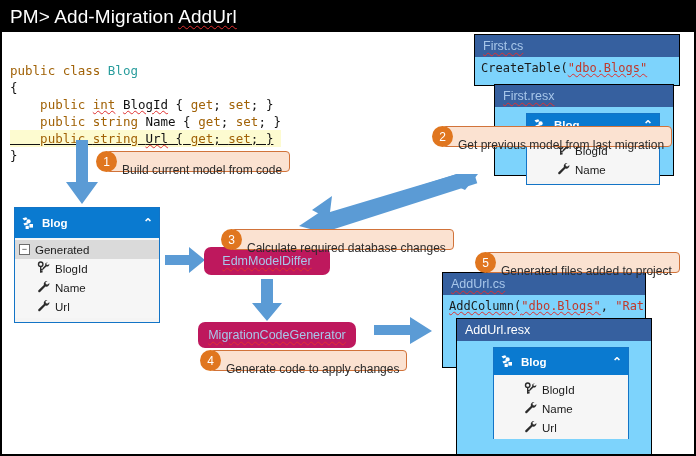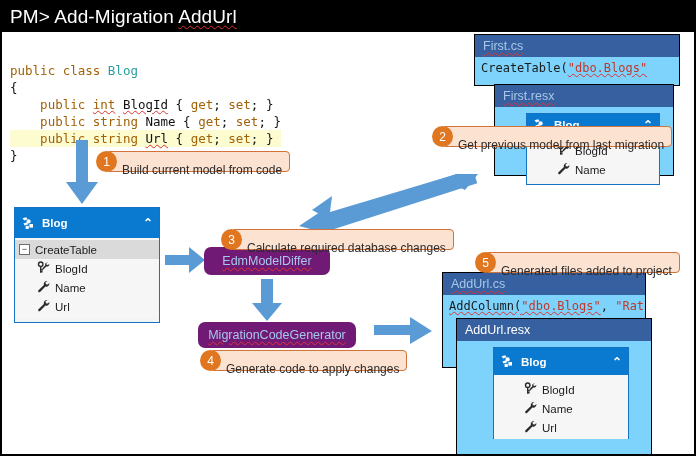--- a/index.html
+++ b/index.html
@@ -39,21 +39,21 @@
   .codeblock{
     position:absolute;left:8px;top:60px;
     font-family:"DejaVu Sans Mono", monospace;
     font-size:12.5px;line-height:17px;
     white-space:pre;
     color:#111;
   }
   .codeblock .line{height:17px;}
   .kw{color:#a16207;}
   .type{color:#2a9d9d;}
-  .hl{background:#fdfbd0;}
+  .hl{background:#fdfbd0;text-decoration:underline;}
   .sqred{
     text-decoration:underline;
     text-decoration-color:#e03030;
     text-decoration-style:wavy;
     text-decoration-thickness:1px;
     text-underline-offset:1px;
   }
 
   
   .modelbox{position:absolute;box-sizing:border-box;border:1px solid #1374c6;background:#f4f4f4;}
@@ -75,21 +75,21 @@
   .boxicon{
     width:9px;height:9px;border:1px solid #6d6d6d;background:#fff;
     display:inline-flex;align-items:center;justify-content:center;
     font-size:9px;line-height:7px;color:#333;flex:0 0 auto;
   }
   .wrench{width:13px;height:13px;flex:0 0 auto;}
 
   
   .procbox{
     position:absolute;box-sizing:border-box;
-    background:#701a75;border-radius:7px;
+    background:#be185d;border-radius:7px;
     color:#a8c7ea;font-size:12.5px;
     display:flex;align-items:center;justify-content:center;
     text-align:center;
   }
   .procbox span{
     text-decoration:underline;
     text-decoration-color:#e03030;
     text-decoration-style:wavy;
     text-decoration-thickness:1px;
     text-underline-offset:2px;
@@ -165,21 +165,21 @@
           <rect x="8.4" y="7.0" width="3.6" height="3.6" fill="#ffffff"></rect>
           <rect x="4.6" y="8.8" width="3.2" height="3.2" fill="#ffffff"></rect>
         </svg>
       </span>
       <span>Blog</span>
       <span class="chev">⌃</span>
     </div>
     <div class="modelbody">
       <div class="proprow header">
         <span class="boxicon">−</span>
-        <span>CreateTable</span>
+        <span>Generated</span>
       </div>
       <div id="cur-props">
           <div class="proprow indent">
             <span><svg class="wrench" viewBox="0 0 14 14">
                 <circle cx="4" cy="3.4" r="2.4" fill="none" stroke="#2b2b2b" stroke-width="1.5"></circle>
                 <path d="M4 5.9 L4 12.6 M4 9.4 L6.3 9.4 M4 11.6 L6.0 11.6" stroke="#2b2b2b" stroke-width="1.5" fill="none"></path>
                 <path d="M11.8 1.6a2.4 2.4 0 0 0-2.9 3.1L6.4 7.2a.9.9 0 1 0 1.2 1.2l2.5-2.5a2.4 2.4 0 0 0 3.1-2.9l-1.3 1.3-1.6-.2-.2-1.6z" fill="#2b2b2b"></path>
               </svg></span>
             <span>BlogId</span>
           </div>

